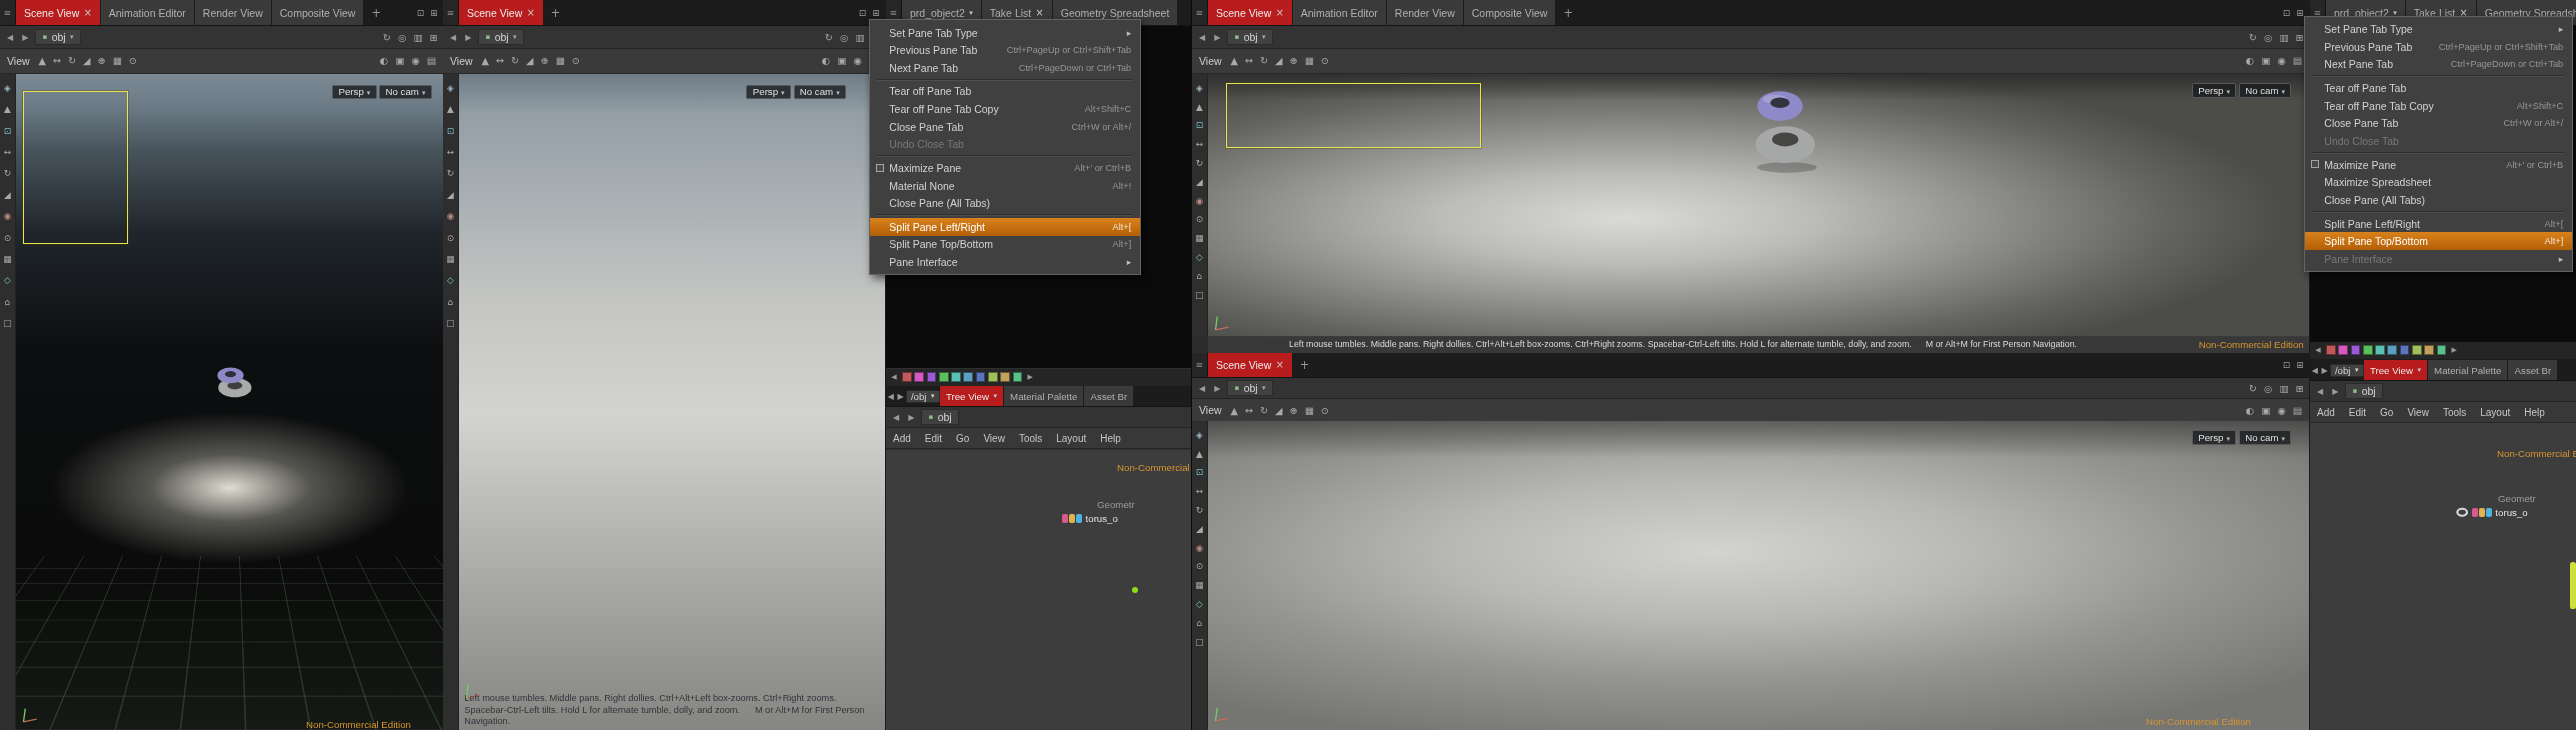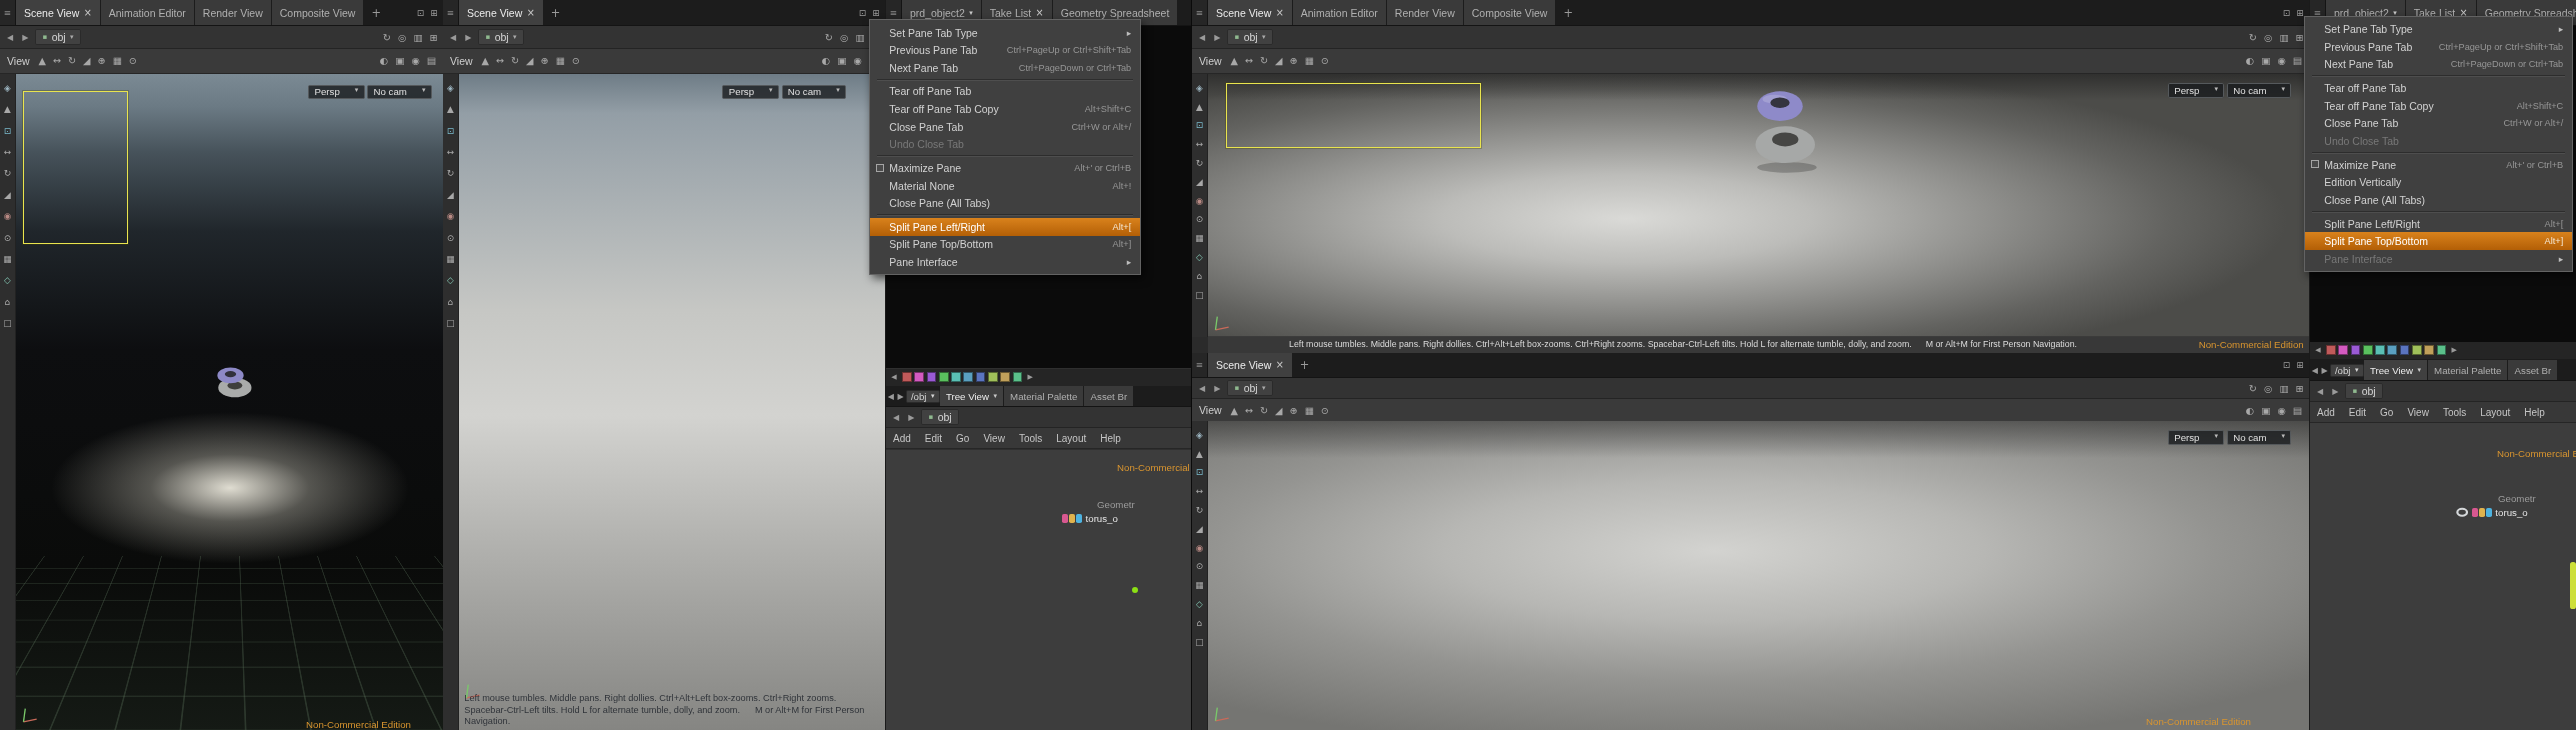--- a/index.html
+++ b/index.html
@@ -9,21 +9,21 @@
   .abs{position:absolute}
   .icon{font-family:"DejaVu Sans",sans-serif}
   .win{position:absolute;top:0;height:730px;background:#2b2b2b;overflow:hidden}
   .win.right{border-left:1.8px solid #0a0a0a}
 
   
   .tabbar{background:#1c1c1c;display:flex;align-items:stretch;height:26px;border-bottom:0.9px solid #141414;overflow:hidden}
   .pm{width:16px;display:flex;align-items:center;justify-content:center;color:#8a8a8a;font-size:8.8px;background:#262626;border-right:0.9px solid #141414;flex:none}
   .tabs{display:flex;min-width:0}
   .tab{display:flex;align-items:center;gap:4.4px;padding:0 8px;font-size:10.5px;color:#b0b0b0;background:#3a3a3a;border-right:0.9px solid #1c1c1c;white-space:nowrap}
-  .tab.active{background:#404040;color:#ebebeb}
+  .tab.active{background:#b91c1c;color:#ebebeb}
   .tab .x{display:none;color:#c9c9c9;font-size:9.7px}
   .tab.close .x{display:inline}
   .tab .tc{display:none;color:#c9c9c9;font-size:7px}
   .tab.caret .tc{display:inline}
   .addtab{display:flex;align-items:center;padding:0 7px;color:#9a9a9a;font-size:11.4px}
   .corner{margin-left:auto;display:flex;align-items:center;gap:6.1px;padding:0 5.3px;color:#9a9a9a;font-size:8.8px;flex:none}
 
   
   .navbar{background:#333;display:flex;align-items:center;gap:5.3px;padding:0 5.3px;font-size:10.5px;color:#bdbdbd;border-bottom:0.9px solid #242424}
   .nbtn{color:#9a9a9a;font-size:8px;padding:0 1.8px}
@@ -36,21 +36,21 @@
   .vtool{background:#3a3a3a;display:flex;align-items:center;gap:8.8px;padding:0 7px;font-size:10.5px;color:#cfcfcf;border-bottom:0.9px solid #262626}
   .ticon{color:#a8a8a8;font-size:9.7px}
 
   
   .strip{background:#2e2e2e;display:flex;flex-direction:column;align-items:center;gap:11.4px;padding-top:8.8px;border-right:0.9px solid #222;overflow:hidden}
   .sicon{font-size:8.8px}
 
   .viewport{overflow:hidden}
   .selrect{position:absolute;border:0.9px solid #e9e44f;box-shadow:0 0 0 0.9px rgba(70,70,0,.35)}
   .camov{position:absolute;display:flex;gap:2.6px;z-index:5}
-  .pill{display:flex;align-items:flex-start;gap:15px;background:rgba(25,28,30,.8);border:0.9px solid #55595c;border-radius:1.8px;color:#e0e0e0;font-size:9.7px;padding:0.9px 5.3px}
+  .pill{display:flex;align-items:flex-end;gap:3px;background:rgba(25,28,30,.8);border:0.9px solid #55595c;border-radius:1.8px;color:#e0e0e0;font-size:9.7px;padding:0.9px 5.3px}
   .pill .tc{font-size:7px;color:#bbb}
   .wm{color:#d9952f;font-size:9.7px;white-space:nowrap}
   .helpblock{position:absolute;font-size:9.2px;color:#30343a;line-height:1.3}
   .helpbar{position:absolute;background:rgba(58,58,58,.92);display:flex;align-items:center;font-size:8.8px;color:#dcdcdc;white-space:nowrap;overflow:hidden}
   .gridfloor{position:absolute;left:-30%;right:-30%;bottom:-53px;height:228px;transform:perspective(369px) rotateX(55deg);transform-origin:50% 0;
     background:repeating-linear-gradient(90deg,rgba(150,190,150,.30) 0 0.9px,transparent 0.9px 39px),
                repeating-linear-gradient(0deg,rgba(150,190,150,.22) 0 0.9px,transparent 0.9px 23px);opacity:.6}
   .axis{position:absolute;width:19.3px;height:19.3px}
 
   
@@ -906,21 +906,21 @@
 
         <div class="mi checkbox">
           <span class="chk"></span>
           <span>Maximize Pane</span>
           <span class="sc">Alt+' or Ctrl+B</span>
 
         </div>
 
         <div class="mi">
 
-          <span>Edition Vertically</span>
+          <span>Maximize Spreadsheet</span>
 
         </div>
 
         <div class="mi">
 
           <span>Close Pane (All Tabs)</span>
 
         </div>
 
         <div class="mi sep">

